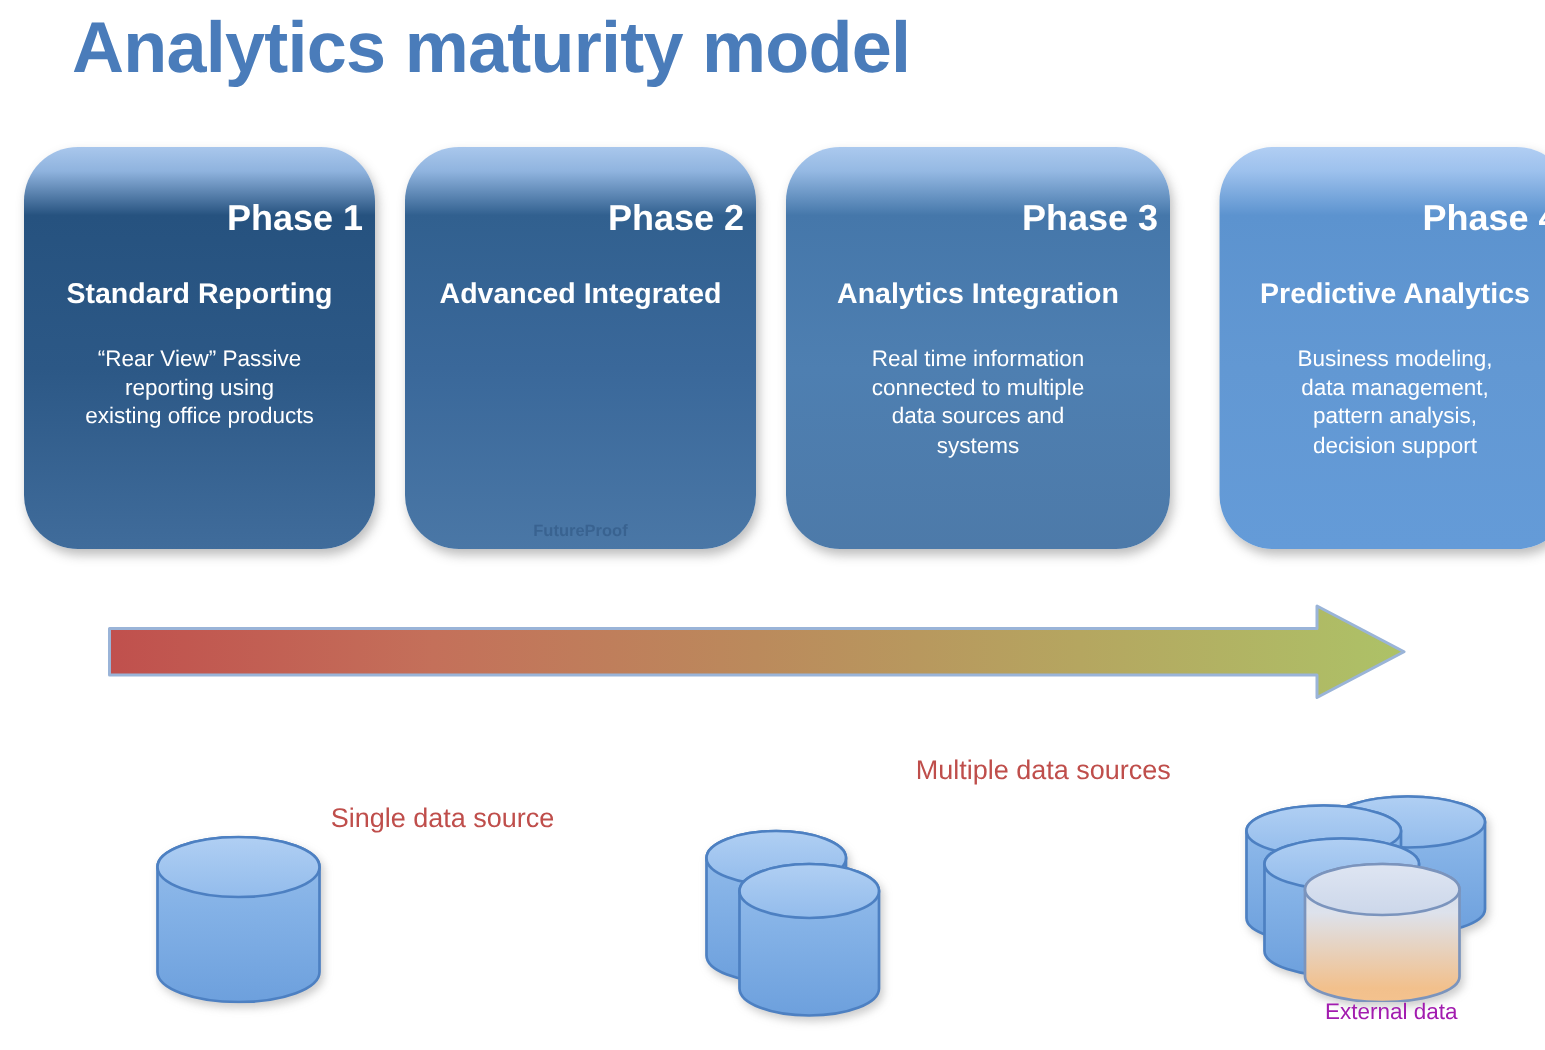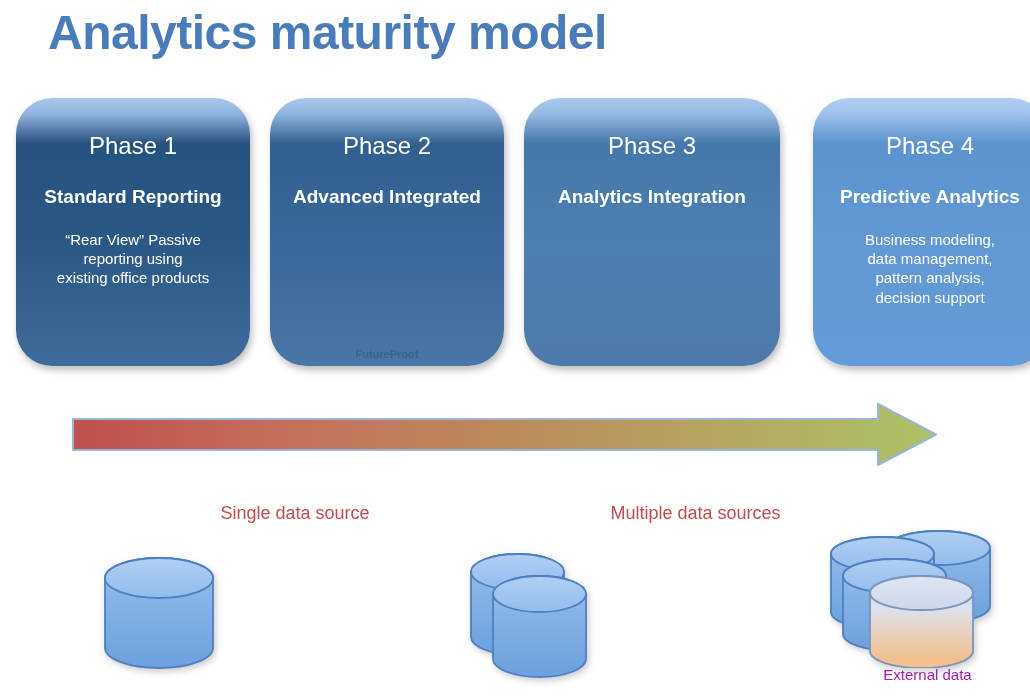--- a/index.html
+++ b/index.html
@@ -14,30 +14,30 @@
   }
   .phase-box {
     position:absolute; top:98px; width:234px; height:268px;
     border-radius:36px; color:#ffffff; text-align:center;
     box-shadow:2px 4px 7px rgba(90,90,90,0.40);
   }
   .phase-1 { left:16px;  background:linear-gradient(180deg,#a9c7ec 0%,#8fb3de 6%,#26527f 17%,#2c5886 55%,#406c9b 100%); }
   .phase-2 { left:270px; background:linear-gradient(180deg,#a9c7ec 0%,#90b4df 6%,#31608f 17%,#3a689a 55%,#4a77a6 100%); }
   .phase-3 { left:524px; width:256px; background:linear-gradient(180deg,#abc9ee 0%,#95b9e3 6%,#4577aa 17%,#4e7fb1 55%,#4d7aa9 100%); }
   .phase-4 { left:813px; background:linear-gradient(180deg,#b1cef3 0%,#9dc1ed 6%,#5c93cf 17%,#6298d3 55%,#649bd8 100%); }
-  .phase-name     { margin:34px 8px 0 8px; font-size:24px; font-weight:normal; }
+  .phase-name     { margin:34px 8px 0 8px; font-size:24px; font-weight:bold;text-align:right; }
   .phase-subtitle { margin:26px 6px 0 6px; font-size:19px; font-weight:bold; }
   .phase-desc     { margin:22px 8px 0 8px; font-size:15px; line-height:1.28; white-space:pre-line; }
   .watermark {
     position:absolute; left:0; right:0; bottom:6px; text-align:center;
     font-size:11px; color:rgba(12,44,84,0.25); font-weight:bold;
   }
   .arrow-svg { position:absolute; left:60px; top:398px; }
   .flow-label { position:absolute; top:503px; font-size:18px; color:#bf4e4b; }
-  .flow-label.single   { left:160px; width:270px; text-align:center; }
+  .flow-label.single   { left:160px; width:270px; text-align:center;margin-top:32px; }
   .flow-label.multiple { left:558px; width:275px; text-align:center; }
   .cyl-svg { position:absolute; filter:drop-shadow(2px 3px 3px rgba(110,110,110,0.35)); }
   .cyl-single { left:104px; top:557px; }
   .cyl-pair   { left:468px; top:552px; }
   .cyl-quad   { left:822px; top:528px; }
   .external-label {
     position:absolute; left:845px; top:666px; width:165px;
     text-align:center; font-size:15px; color:#a21caf;
   }
   .defs-holder { position:absolute; width:0; height:0; }
@@ -90,20 +90,24 @@
 
   <div class="phase-box phase-2">
     <div class="phase-name">Phase 2</div>
     <div class="phase-subtitle">Advanced Integrated</div>
     <div class="watermark">FutureProof</div>
   </div>
 
   <div class="phase-box phase-3">
     <div class="phase-name">Phase 3</div>
     <div class="phase-subtitle">Analytics Integration</div>
+    <div class="phase-desc">Real time information
+connected to multiple
+data sources and
+systems</div>
   </div>
 
   <div class="phase-box phase-4">
     <div class="phase-name">Phase 4</div>
     <div class="phase-subtitle">Predictive Analytics</div>
     <div class="phase-desc">Business modeling,
 data management,
 pattern analysis,
 decision support</div>
   </div>

